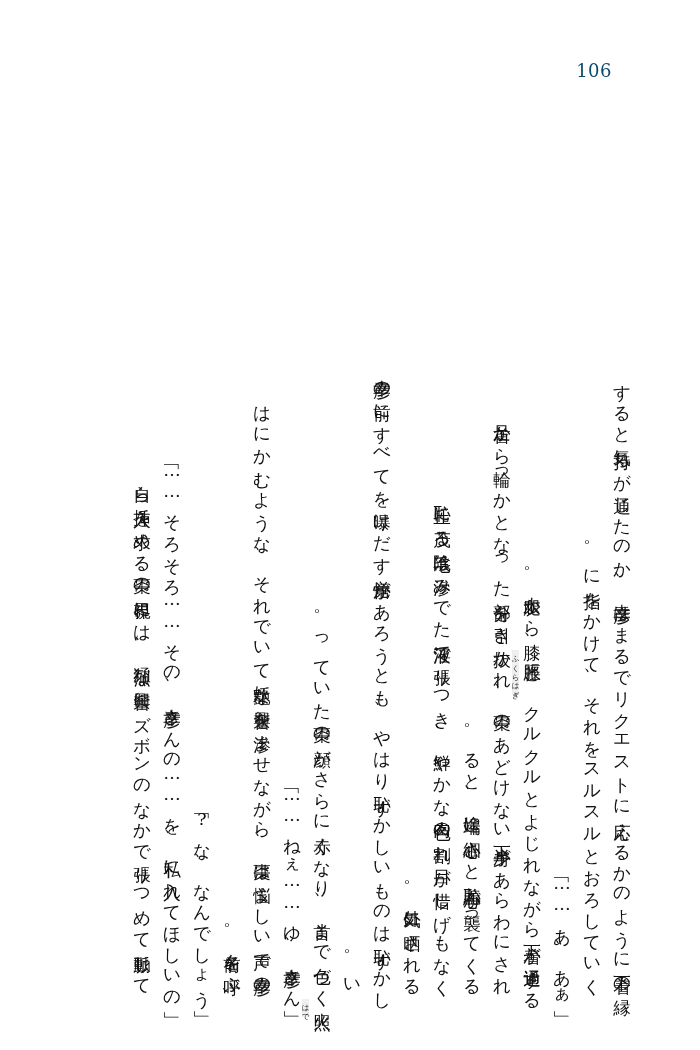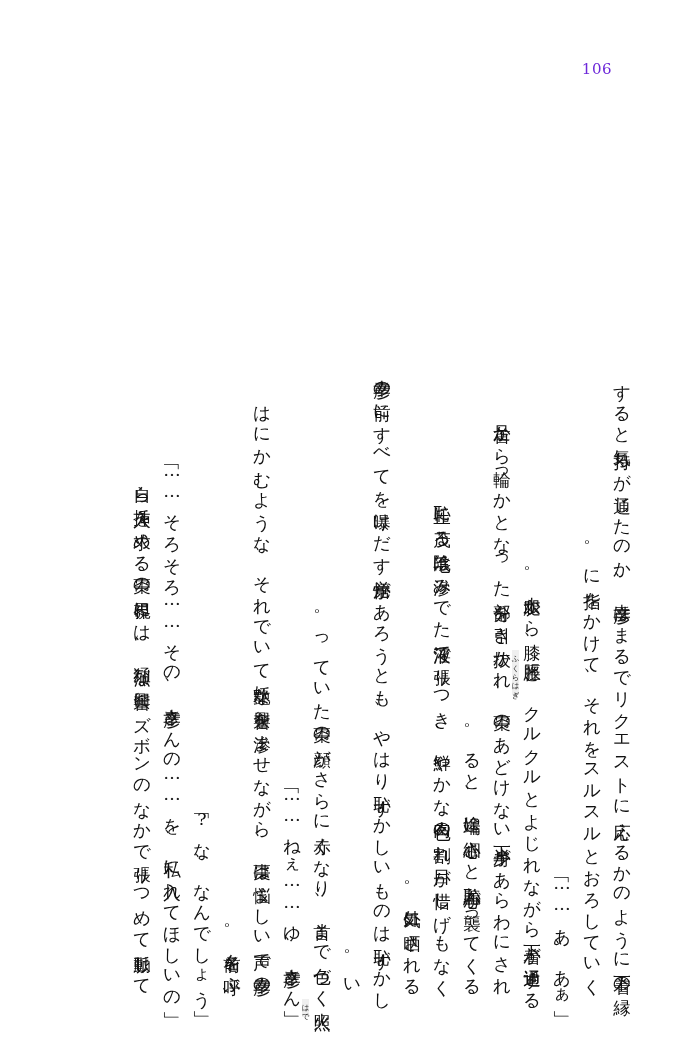--- a/index.html
+++ b/index.html
@@ -15,22 +15,22 @@
     width: 700px;
     height: 1050px;
     background: #ffffff;
     overflow: hidden;
   }
   
   .page-number {
     position: absolute;
     top: 60px;
     right: 88px;
-    font-size: 15px;
-    color: #6d28d9;
+    font-size: 18px;
+    color: #0c4a6e;
     letter-spacing: 0.5px;
     font-family: "DejaVu Serif", "Liberation Serif", serif;
   }
   
   .body-text {
     position: absolute;
     top: 108px;
     right: 70px;
     left: 70px;
     height: 880px;

